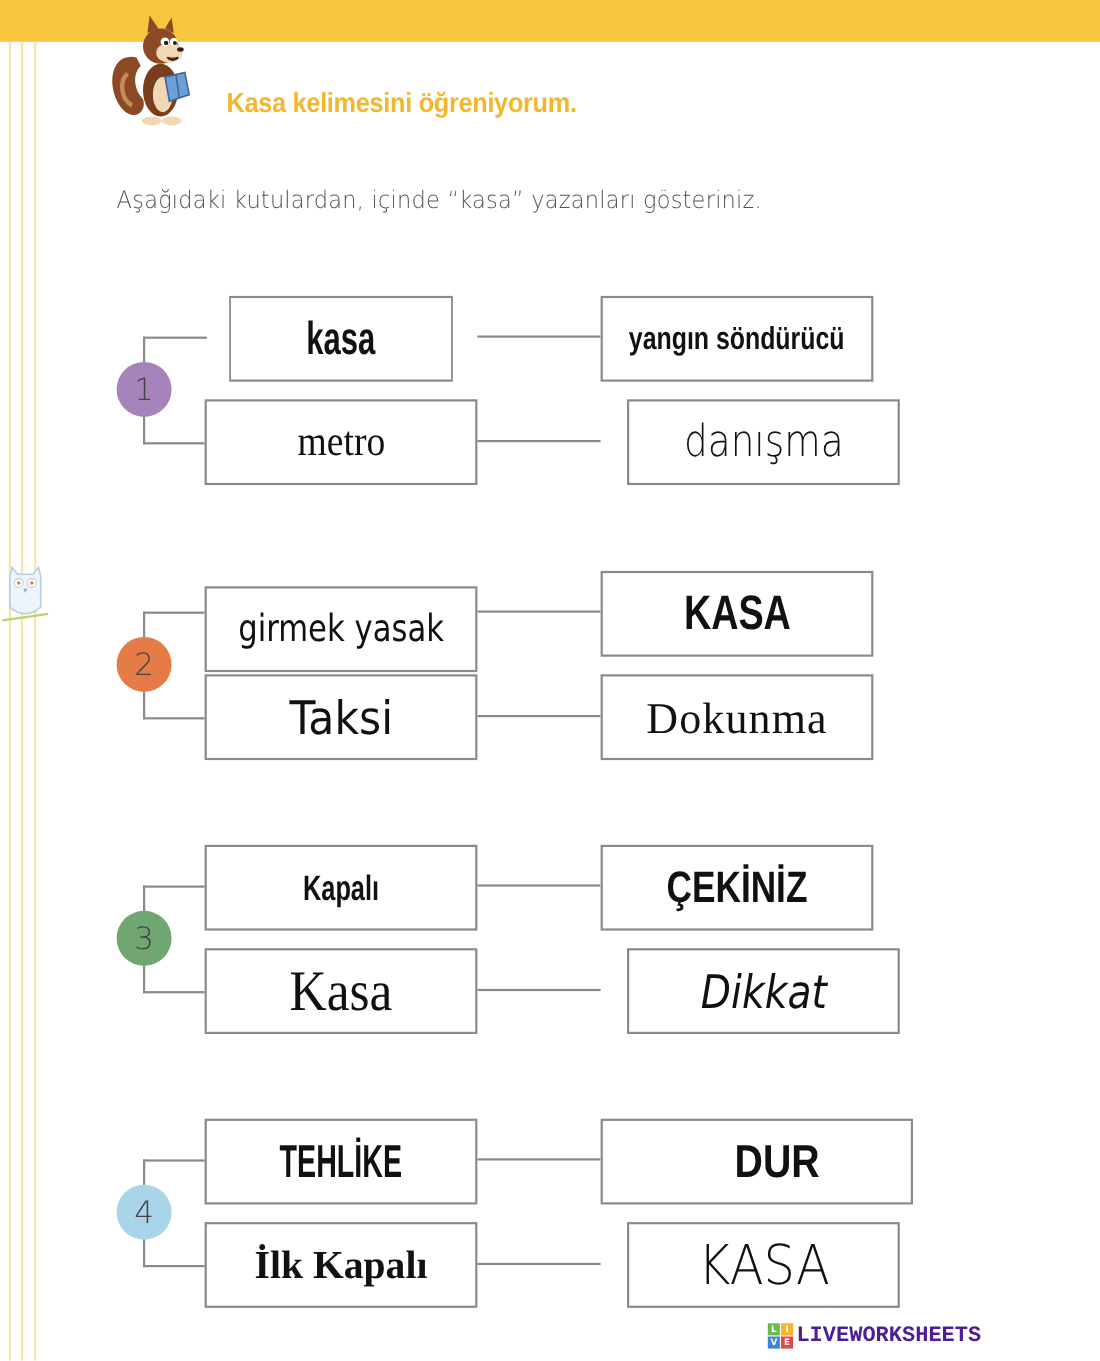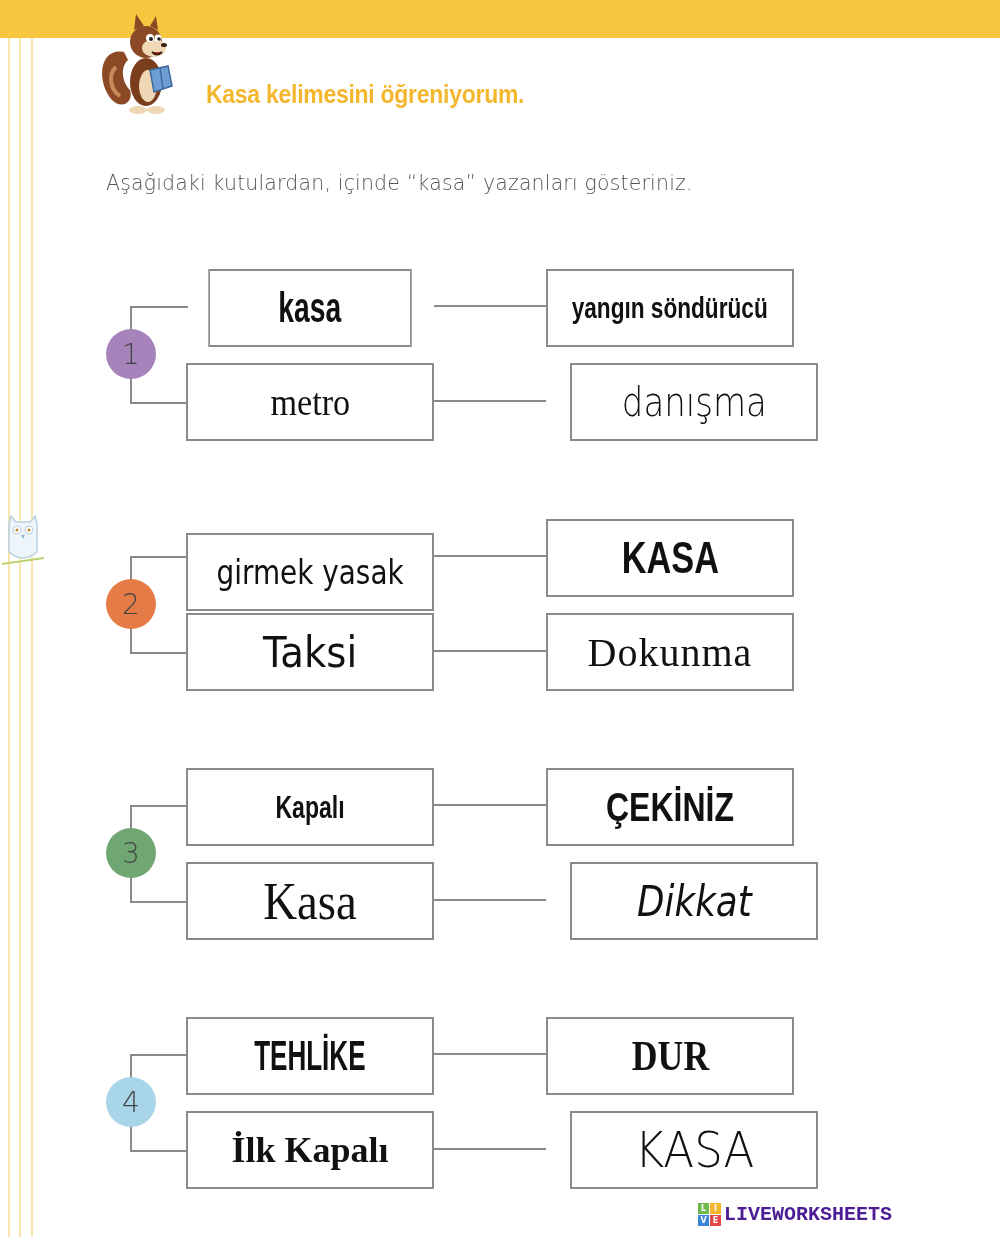--- a/index.html
+++ b/index.html
@@ -159,21 +159,21 @@
     </div>
 </div>
 
 <div class="group" style="top:1017px;">
   <div class="bracket" style="top:37px;height:94px;"></div>
   <div class="circle" style="top:60px;background:#a8d5e8;">4</div>
   <div class="box left row0" style="font-size:42px;font-family:'Liberation Sans',sans-serif;font-weight:bold;">
       <span style="display:inline-block;transform:scaleX(0.62);">TEHLİKE</span>
     </div>
   <div class="hline" style="top:36px;"></div>
-  <div class="box right row0" style="font-size:42px;font-family:Liberation Serif, serif;font-weight:bold;">
+  <div class="box right row0" style="font-size:42px;font-family:Liberation Sans, sans-serif;font-weight:bold;padding-left:36px;">
       <span style="display:inline-block;transform:scaleX(0.85);">DUR</span>
     </div>
   <div class="box left row1" style="font-size:36px;font-family:'Liberation Serif',serif;font-weight:bold;">
       <span style="display:inline-block;">İlk Kapalı</span>
     </div>
   <div class="hline" style="top:131px;"></div>
   <div class="box right row1 f-hand" style="font-size:50px;">
       <span style="display:inline-block;transform:scaleX(0.9);">KASA</span>
     </div>
 </div>

